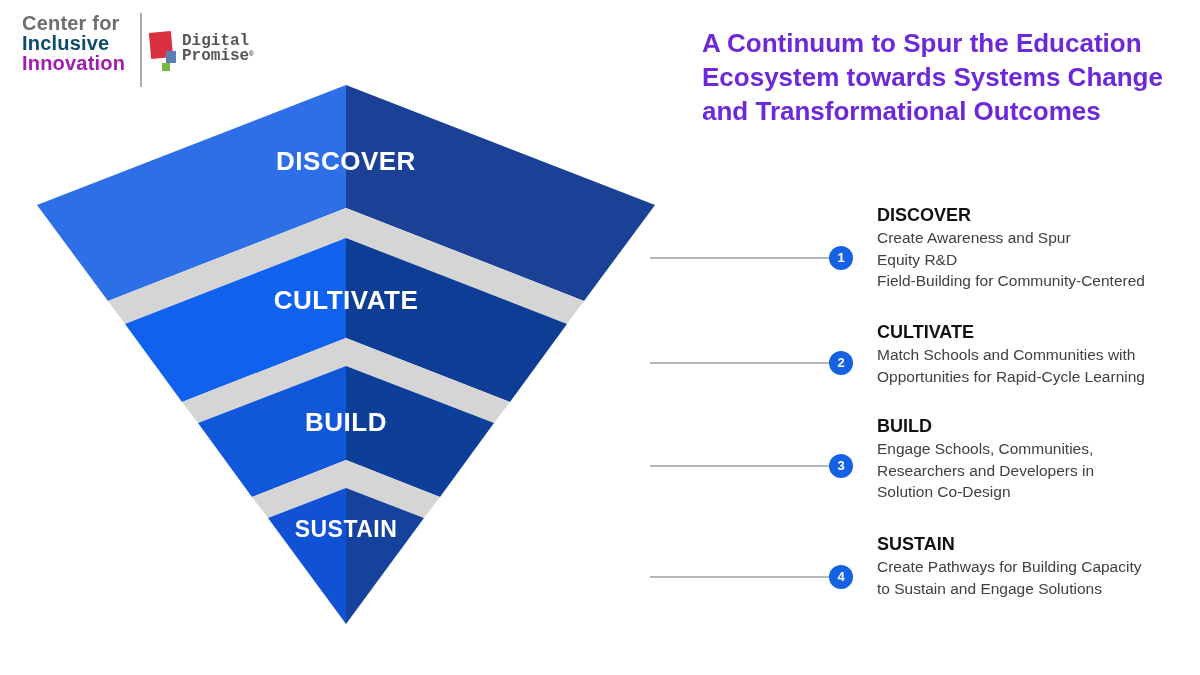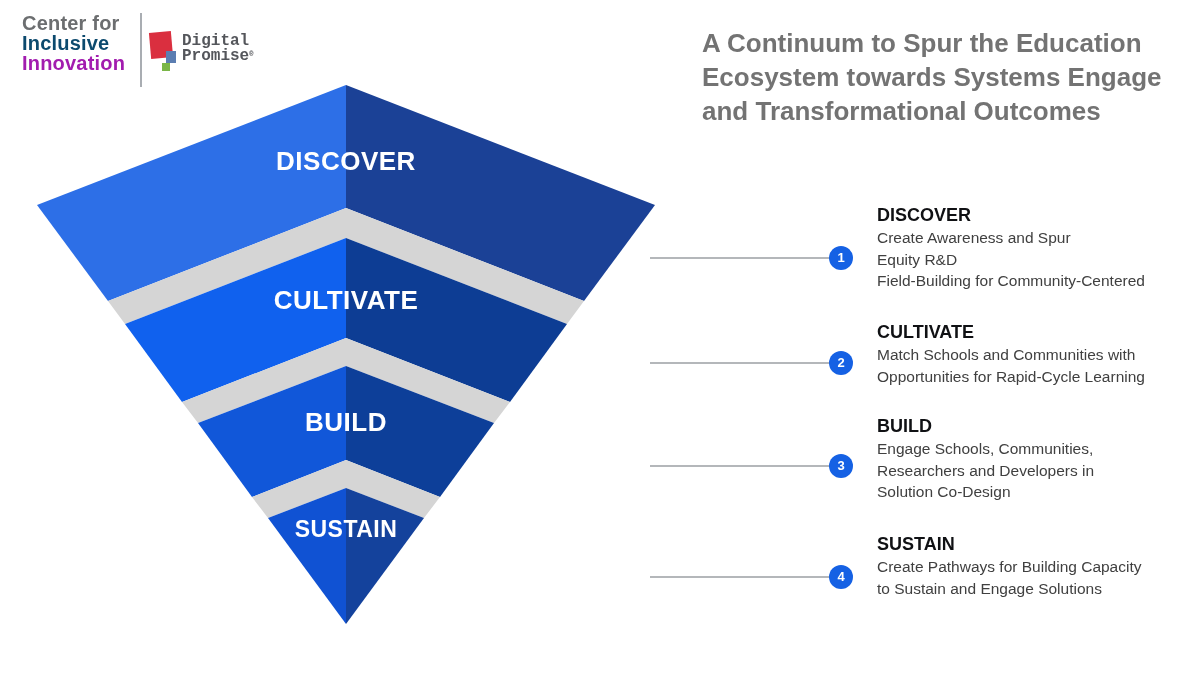--- a/index.html
+++ b/index.html
@@ -54,23 +54,23 @@
   <div class="dp-mark">
     <div class="dp-red" style="background-color: rgb(218, 47, 63);"></div>
     <div class="dp-blue" style="background-color: rgb(91, 125, 177);"></div>
     <div class="dp-green" style="background-color: rgb(122, 182, 72);"></div>
   </div>
   <div class="dp-text" style="color: rgb(84, 86, 91);">
     <div>Digital</div>
     <div><span>Promise</span><span class="dp-reg">®</span></div>
   </div>
 
-  <div class="title" style="color: #737373;">
+  <div class="title" style="color: #6d28d9;">
     <div>A Continuum to Spur the Education</div>
-    <div>Ecosystem towards Systems Engage</div>
+    <div>Ecosystem towards Systems Change</div>
     <div>and Transformational Outcomes</div>
   </div>
 
   <svg class="pyramid" width="700" height="675" viewBox="0 0 700 675">
     <polygon points="37,205 346,85 346,208 108,301" fill="#2d6fe7"></polygon>
     <polygon points="346,85 655,205 584,301 346,208" fill="#1b4196"></polygon>
     <polygon points="108,301 346,208 584,301 567,324 346,238 125,324" fill="#d5d5d5"></polygon>
     <polygon points="125,324 346,238 346,338 182,402" fill="#1061ee"></polygon>
     <polygon points="346,238 567,324 510,402 346,338" fill="#0d3d94"></polygon>
     <polygon points="182,402 346,338 510,402 494,423 346,366 198,423" fill="#d5d5d5"></polygon>

